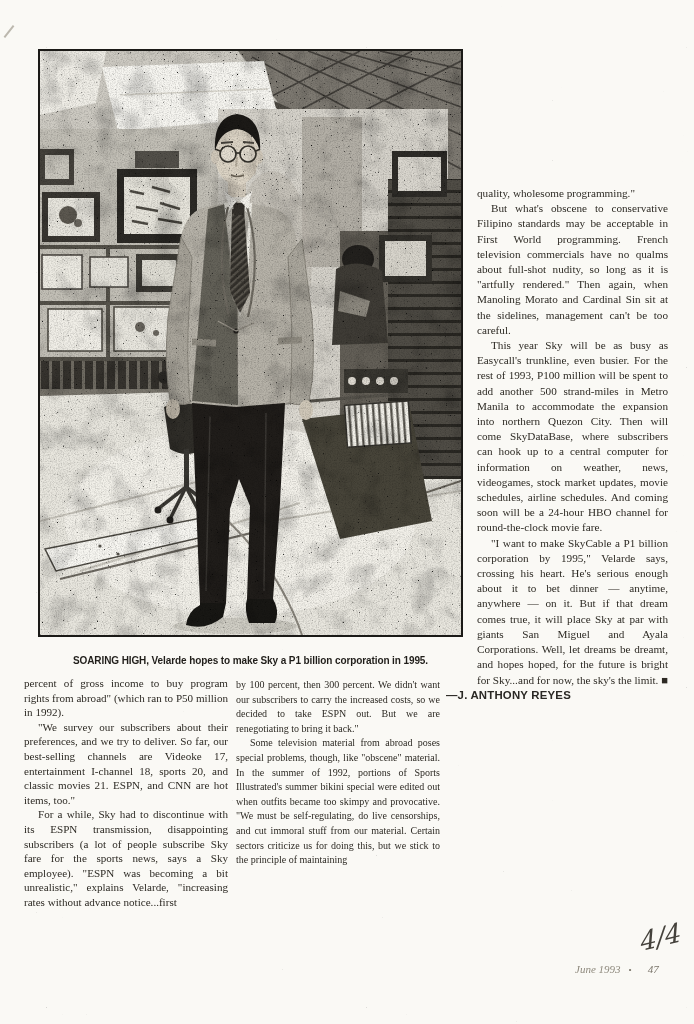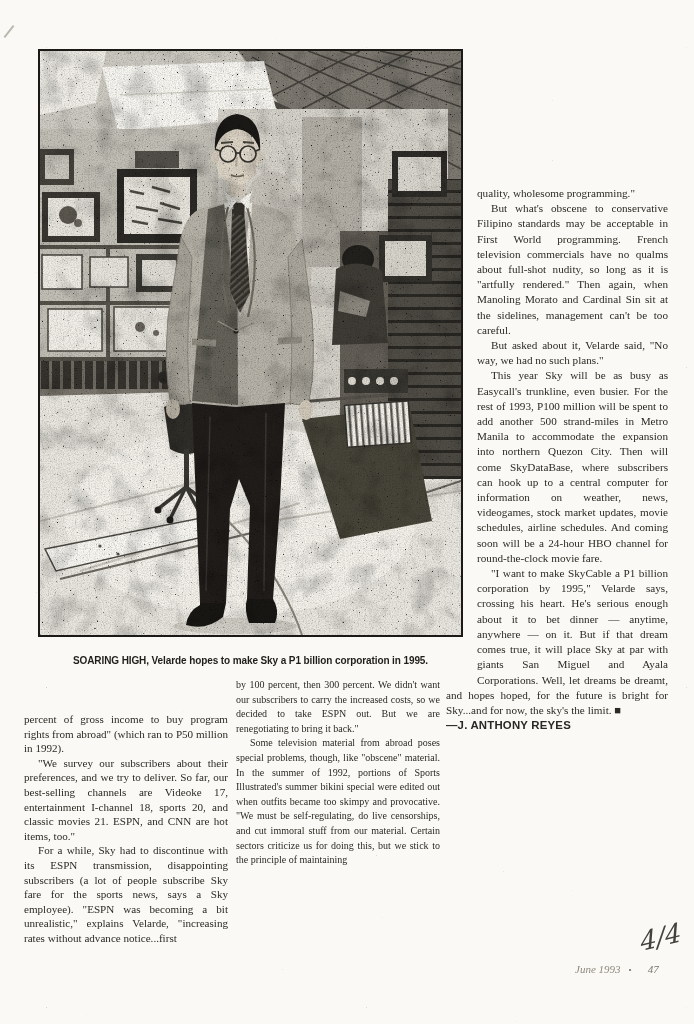--- a/index.html
+++ b/index.html
@@ -16,21 +16,21 @@
   .photo-frame svg{display:block;width:421px;height:584px;}
   .caption{
     position:absolute;left:18px;top:645px;width:465px;
     text-align:center;font-family:"Liberation Sans",sans-serif;
     font-weight:bold;font-size:10px;letter-spacing:-0.1px;color:#201e1a;
   }
   
   .col{position:absolute;text-align:justify;hyphens:auto;-webkit-hyphens:auto;}
   .col p{margin:0;text-indent:14px;}
   .col p.opening{text-indent:0;}
-  .col-left{left:24px;top:712px;width:204px;font-size:11.1px;line-height:14.6px;}
+  .col-left{left:24px;top:676px;width:204px;font-size:11.1px;line-height:14.6px;}
   .col-mid{left:236px;top:678px;width:204px;font-size:10px;line-height:14.6px;}
   .col-right{left:446px;top:186px;width:222px;font-size:11.2px;line-height:15.2px;}
   .indent-spacer{float:left;width:31px;height:497px;}
   .byline{
     font-family:"Liberation Sans",sans-serif;font-weight:bold;
     font-size:11.4px;letter-spacing:.2px;color:#2a2824;margin-top:3px;text-indent:0 !important;
   }
   
   .footer{
     position:absolute;left:575px;top:963px;display:flex;gap:8px;align-items:flex-end;
@@ -283,21 +283,20 @@
 
   <div class="col col-mid">
     <p class="opening">by 100 percent, then 300 percent. We didn't want our subscribers to carry the increased costs, so we decided to take ESPN out. But we are renegotiating to bring it back."</p>
     <p>Some television material from abroad poses special problems, though, like "obscene" material. In the summer of 1992, portions of Sports Illustrated's summer bikini special were edited out when outfits became too skimpy and provocative. "We must be self-regulating, do live censorships, and cut immoral stuff from our material. Certain sectors criticize us for doing this, but we stick to the principle of maintaining</p>
   </div>
 
   <div class="col col-right">
     <div class="indent-spacer"></div>
     <p class="opening">quality, wholesome programming."</p>
     <p>But what's obscene to conservative Filipino standards may be acceptable in First World programming. French television commercials have no qualms about full-shot nudity, so long as it is "artfully rendered." Then again, when Manoling Morato and Cardinal Sin sit at the sidelines, management can't be too careful.</p>
-    <p>But asked about it, Velarde said, "No way, we had no such plans."</p>
     <p>This year Sky will be as busy as Easycall's trunkline, even busier. For the rest of 1993, P100 million will be spent to add another 500 strand-miles in Metro Manila to accommodate the expansion into northern Quezon City. Then will come SkyDataBase, where subscribers can hook up to a central computer for information on weather, news, videogames, stock market updates, movie schedules, airline schedules. And coming soon will be a 24-hour HBO channel for round-the-clock movie fare.</p>
     <p>"I want to make SkyCable a P1 billion corporation by 1995," Velarde says, crossing his heart. He's serious enough about it to bet dinner — anytime, anywhere — on it. But if that dream comes true, it will place Sky at par with giants San Miguel and Ayala Corporations. Well, let dreams be dreamt, and hopes hoped, for the future is bright for Sky...and for now, the sky's the limit. ■</p>
     <p class="byline">—J. ANTHONY REYES</p>
   </div>
 
   <div class="footer">
     <span>June 1993</span>
     <span class="bullet">•</span>
     <span class="pageno">47</span>
   </div>

